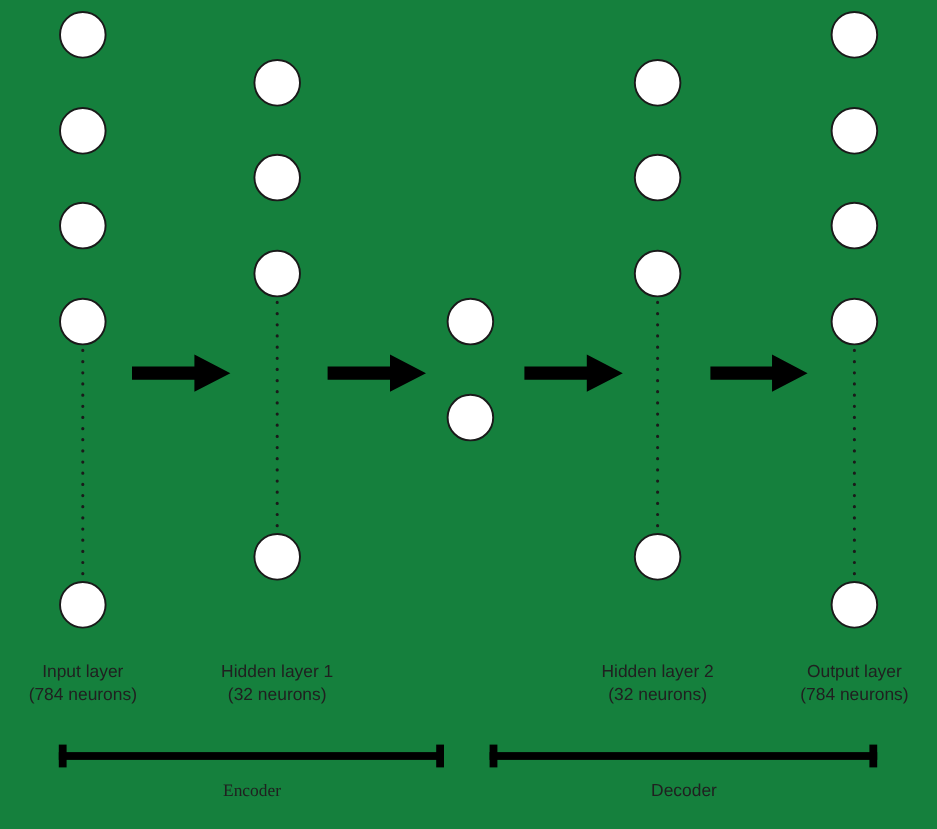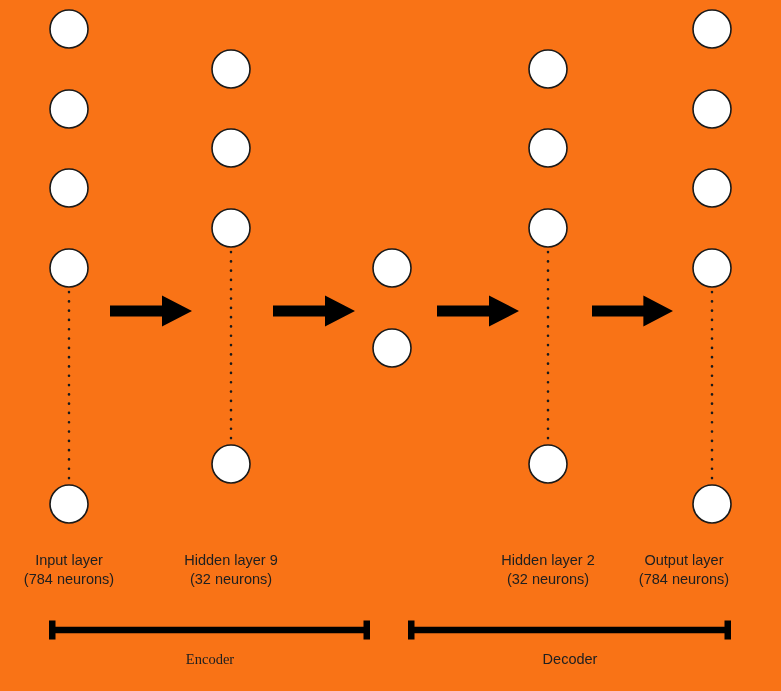--- a/index.html
+++ b/index.html
@@ -7,21 +7,21 @@
     padding: 0;
     background: #ffffff;
   }
   body {
     font-family: "Liberation Sans", sans-serif;
   }
   #diagram {
     position: relative;
     width: 781px;
     height: 691px;
-    background: #f97316;
+    background: #15803d;
     overflow: hidden;
   }
   #svg-layer {
     position: absolute;
     top: 0;
     left: 0;
     width: 781px;
     height: 691px;
   }
   .neuron {
@@ -128,31 +128,31 @@
       </g>
 
   </svg>
 
   <div class="layer-label" id="label-input" style="left: 69px; top: 551px;">
     <div>Input layer</div>
     <div>(784 neurons)</div>
   </div>
 
   <div class="layer-label" id="label-hidden1" style="left: 231px; top: 551px;">
-    <div>Hidden layer 9</div>
+    <div>Hidden layer 1</div>
     <div>(32 neurons)</div>
   </div>
 
 
   <div class="layer-label" id="label-hidden2" style="left: 548px; top: 551px;">
     <div>Hidden layer 2</div>
     <div>(32 neurons)</div>
   </div>
 
-  <div class="layer-label" id="label-output" style="left: 684px; top: 551px;">
+  <div class="layer-label" id="label-output" style="left: 712px; top: 551px;">
     <div>Output layer</div>
     <div>(784 neurons)</div>
   </div>
 
   <div class="section-label" id="label-encoder" style="left: 210px; top: 650px; font-family: Liberation Serif, serif;">Encoder</div>
   <div class="section-label" id="label-decoder" style="left: 570px; top: 650px;">Decoder</div>
 
 </div>
 
 </body></html>

